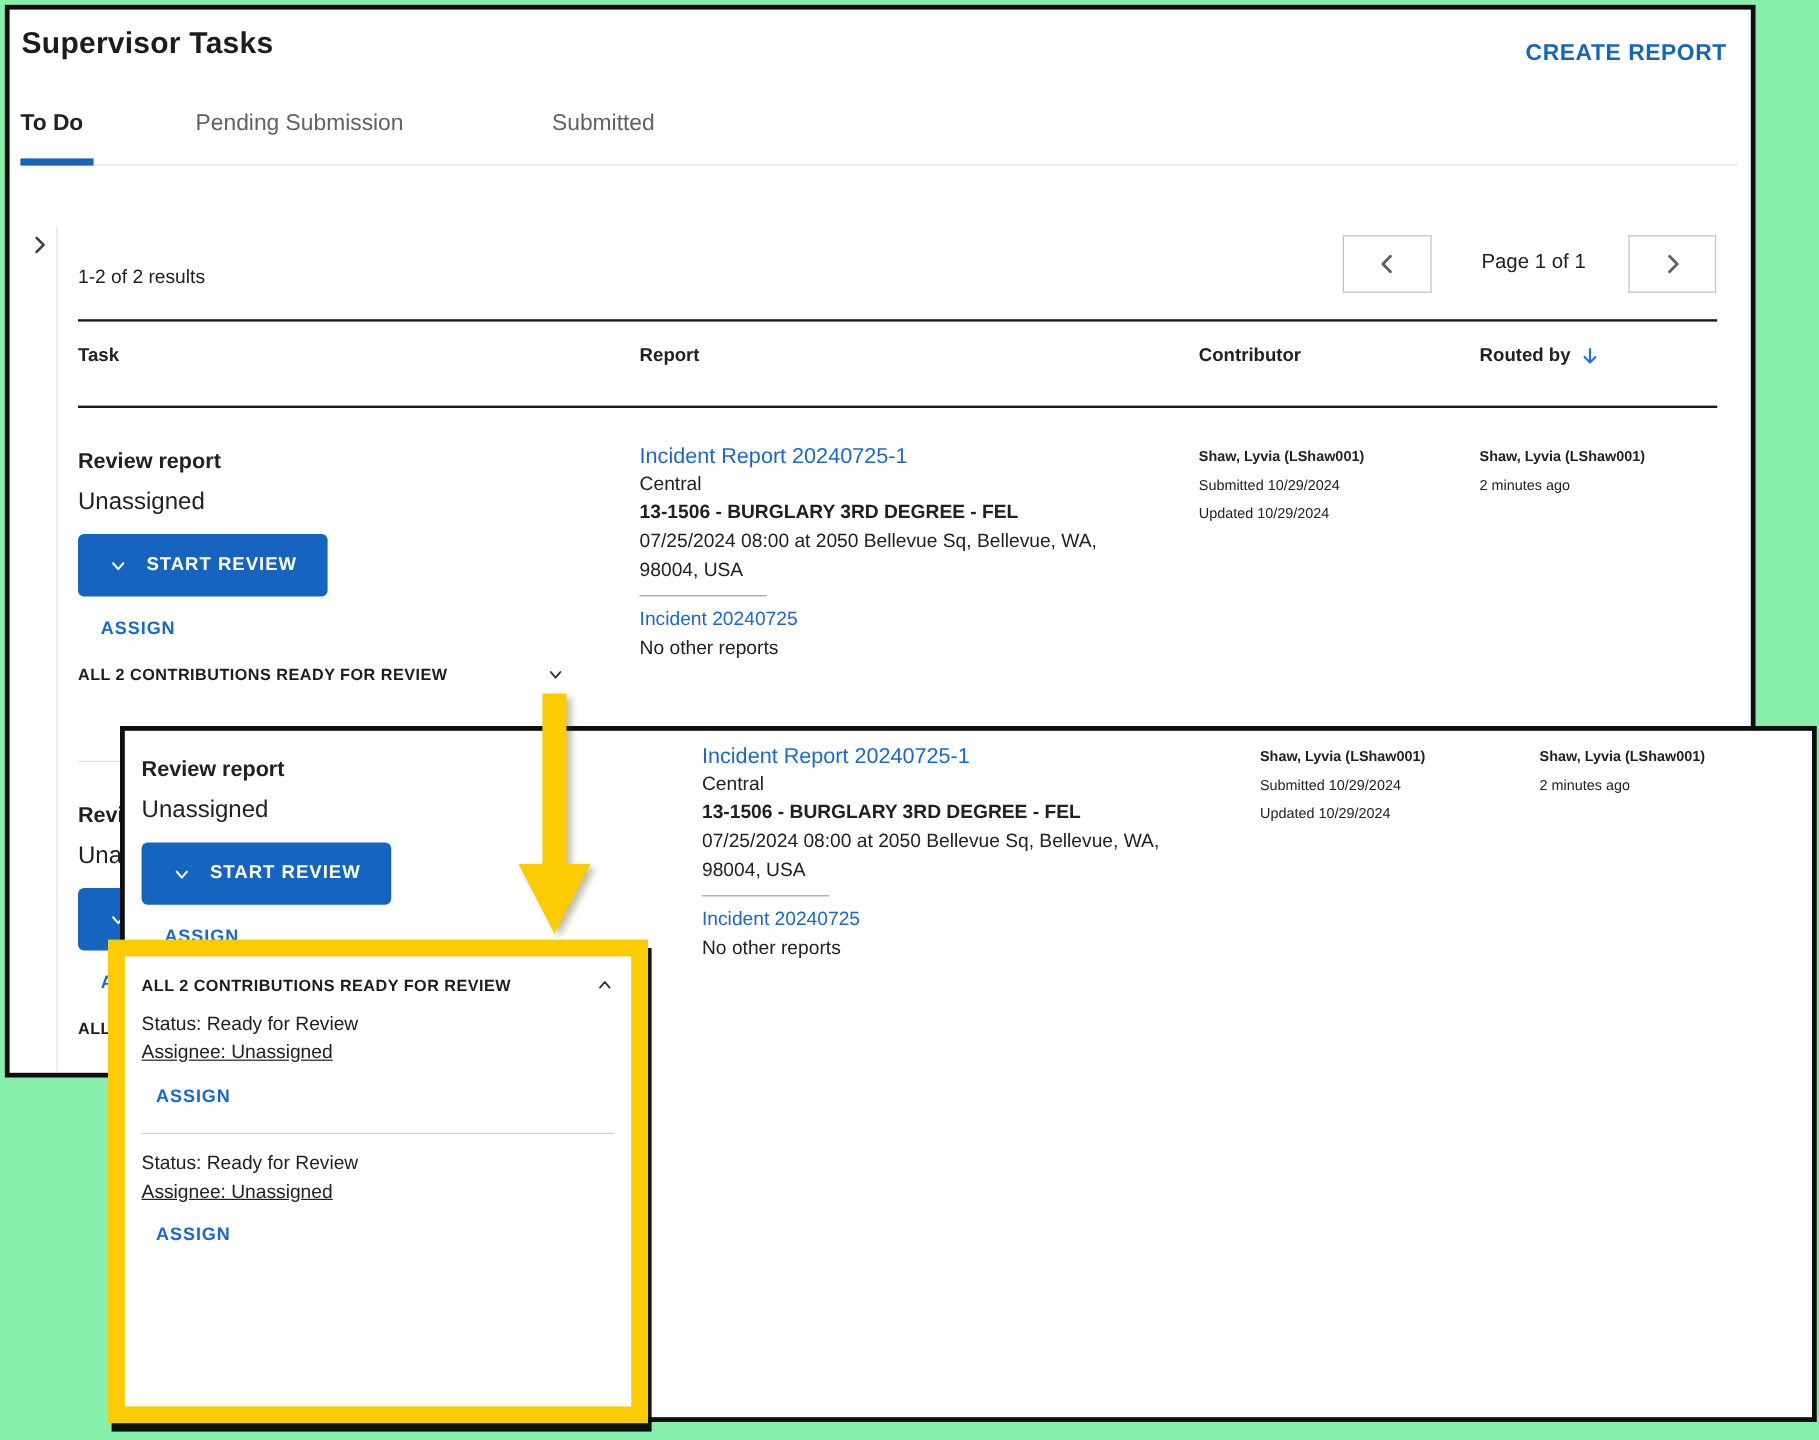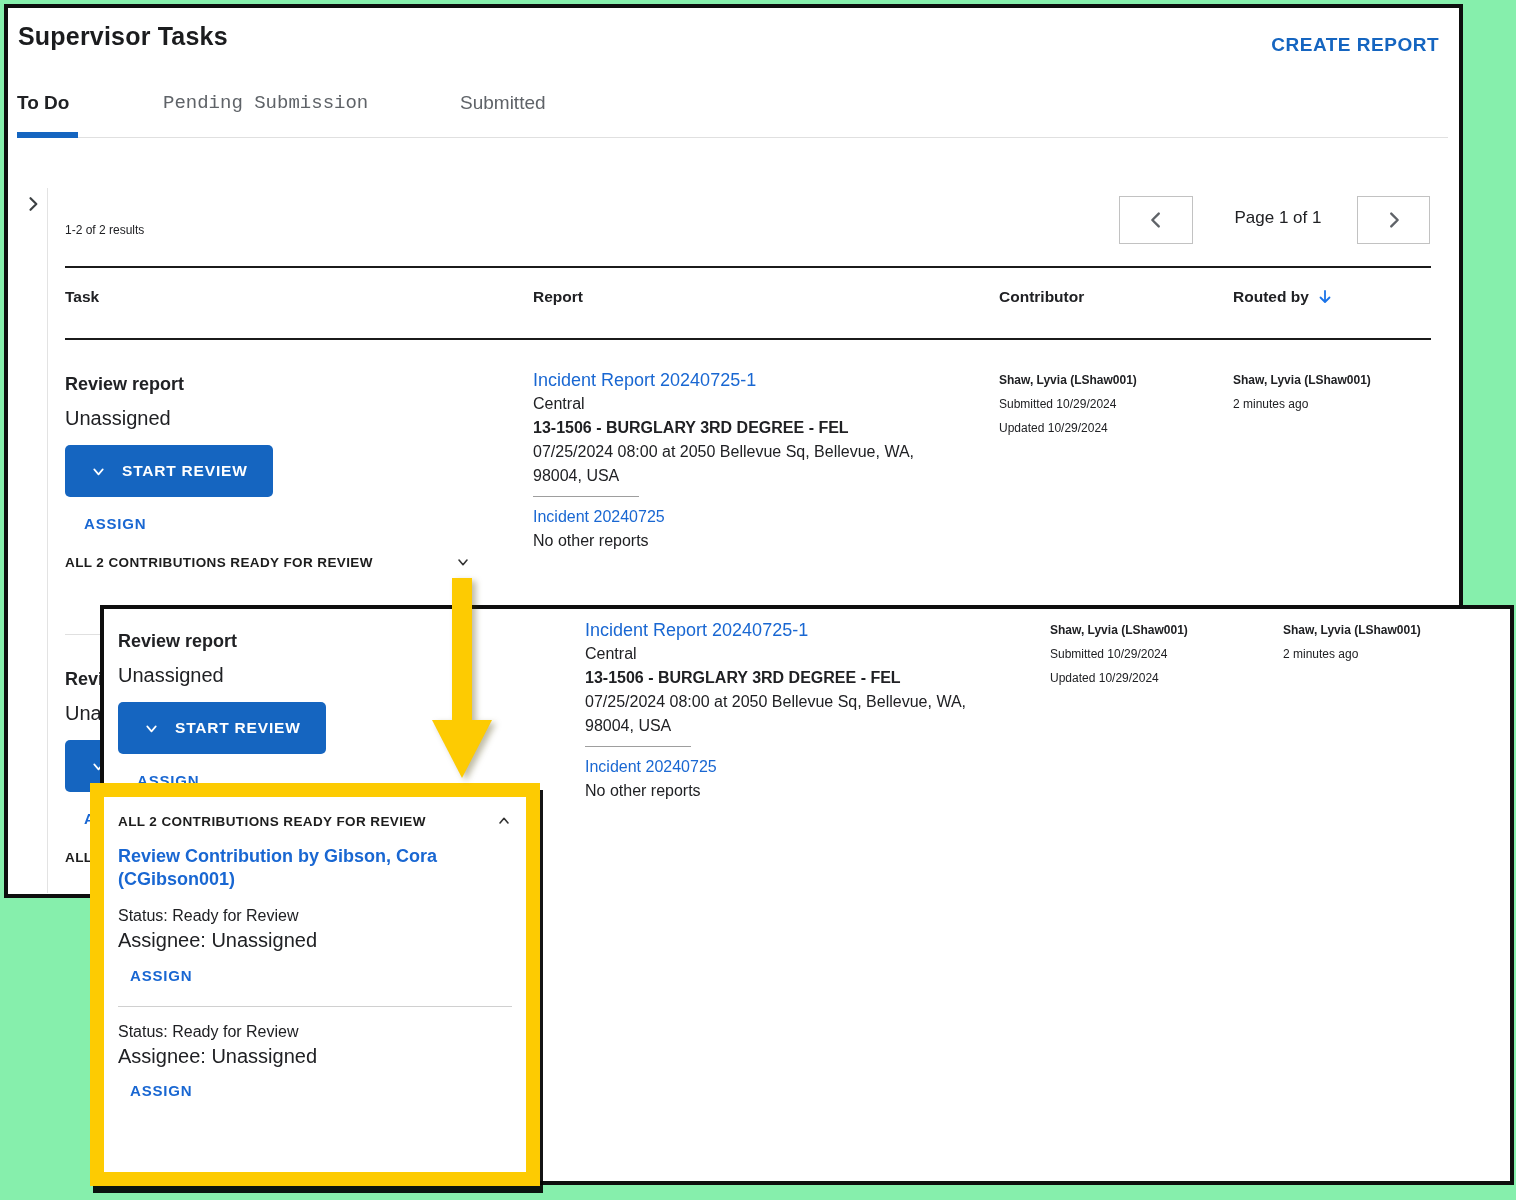--- a/index.html
+++ b/index.html
@@ -29,21 +29,21 @@
   .tabs-divider{left:9px;top:129px;width:1431px;height:1px;background:#e0e0e0;}
   .tab{top:84px;font-size:19px;color:var(--gray);cursor:pointer;}
   .tab.active{color:#202124;font-weight:bold;}
   .tab-underline{left:9px;top:124px;width:61px;height:6px;background:var(--accent);}
 
   
   .rail-chevron{left:15px;top:186px;width:20px;height:20px;cursor:pointer;}
   .rail-divider{left:39px;top:180px;width:1px;height:705px;background:#e3e3e3;}
 
   
-  .results-summary{left:57px;top:215px;font-size:12px;}
+  .results-summary{left:57px;top:215px;font-size:16px;}
   .page-btn{top:188px;width:74px;height:48px;border:1px solid #c2c2c2;background:#fff;
     display:flex;align-items:center;justify-content:center;cursor:pointer;}
   .page-btn.prev{left:1111px;}
   .page-btn.next{left:1349px;width:73px;}
   .page-label{left:1195px;top:200px;width:150px;text-align:center;font-size:17px;}
 
   
   .rule{left:57px;width:1366px;height:2px;background:#1b1b1b;}
   .rule.top{top:258px;}
   .rule.head{top:330px;}
@@ -83,21 +83,21 @@
   .ov-contrib{left:946px;top:9px;}   .ov-routed{left:1179px;top:9px;}
 
   
   .highlight-box{position:absolute;left:90px;top:783px;width:450px;height:403px;
     background:var(--yellow);padding:14px;z-index:6;box-shadow:3px 7px 0 rgba(0,0,0,.92);}
   .highlight-inner{width:100%;height:100%;background:#fff;padding:16px 14px 8px 14px;overflow:hidden;}
   .panel-header{display:flex;align-items:center;justify-content:space-between;cursor:pointer;}
   .panel-header .lbl{font-size:13.5px;font-weight:bold;letter-spacing:.4px;color:#1d1d1d;}
   .c-link{margin-top:16px;width:380px;font-size:18px;font-weight:bold;line-height:23px;color:var(--link);cursor:pointer;}
   .c-status{margin-top:13px;font-size:16px;line-height:24px;}
-  .c-assignee{font-size:20px;line-height:24px;}
+  .c-assignee{font-size:16px;line-height:24px;text-decoration:underline;}
   .c-assign{display:block;margin-top:15px;margin-left:12px;font-size:15px;font-weight:bold;
     letter-spacing:.8px;color:var(--link);cursor:pointer;width:max-content;}
   .c-divider{margin-top:22px;height:1px;background:#d0d0d0;width:100%;}
   .c-link.second{margin-top:17px;}
   .c-assign.second{margin-top:14px;}
 
   
   .yellow-arrow{position:absolute;left:425px;top:570px;width:80px;height:215px;z-index:7;
     filter:drop-shadow(4px 3px 3px rgba(70,60,0,.35));}
 
@@ -107,21 +107,21 @@
 <body>
 
 <div class="stage">
 
   <div class="main-window">
 
     <div class="abs page-title">Supervisor Tasks</div>
     <div class="abs create-report">CREATE REPORT</div>
 
     <div class="abs tab active" style="left:9px;">To Do</div>
-    <div class="abs tab" style="left:155px;font-family:Liberation Mono, monospace;">Pending Submission</div>
+    <div class="abs tab" style="left:155px;">Pending Submission</div>
     <div class="abs tab" style="left:452px;">Submitted</div>
     <div class="abs tabs-divider"></div>
     <div class="abs tab-underline"></div>
 
     <div class="abs rail-chevron">
       <svg class="icon" width="20" height="20" viewBox="0 0 24 24" fill="none" stroke="#3c4043" stroke-width="2.6" stroke-linecap="round" stroke-linejoin="round">
           <polyline points="9,5 16,12 9,19"></polyline>
         </svg>
     </div>
     <div class="abs rail-divider"></div>
@@ -258,21 +258,20 @@
 
   <div class="highlight-box">
     <div class="highlight-inner">
       <div class="panel-header">
         <span class="lbl">ALL 2 CONTRIBUTIONS READY FOR REVIEW</span>
         <svg class="icon" width="16" height="16" viewBox="0 0 24 24" fill="none" stroke="#333" stroke-width="2.4" stroke-linecap="round" stroke-linejoin="round">
             <polyline points="6,15 12,8 18,15"></polyline>
           </svg>
       </div>
 
-      <div class="c-link">Review Contribution by Gibson, Cora (CGibson001)</div>
       <div class="c-status">Status: Ready for Review</div>
       <div class="c-assignee">Assignee: Unassigned</div>
       <span class="c-assign">ASSIGN</span>
 
       <div class="c-divider"></div>
 
       <div class="c-status">Status: Ready for Review</div>
       <div class="c-assignee">Assignee: Unassigned</div>
       <span class="c-assign second">ASSIGN</span>
     </div>

